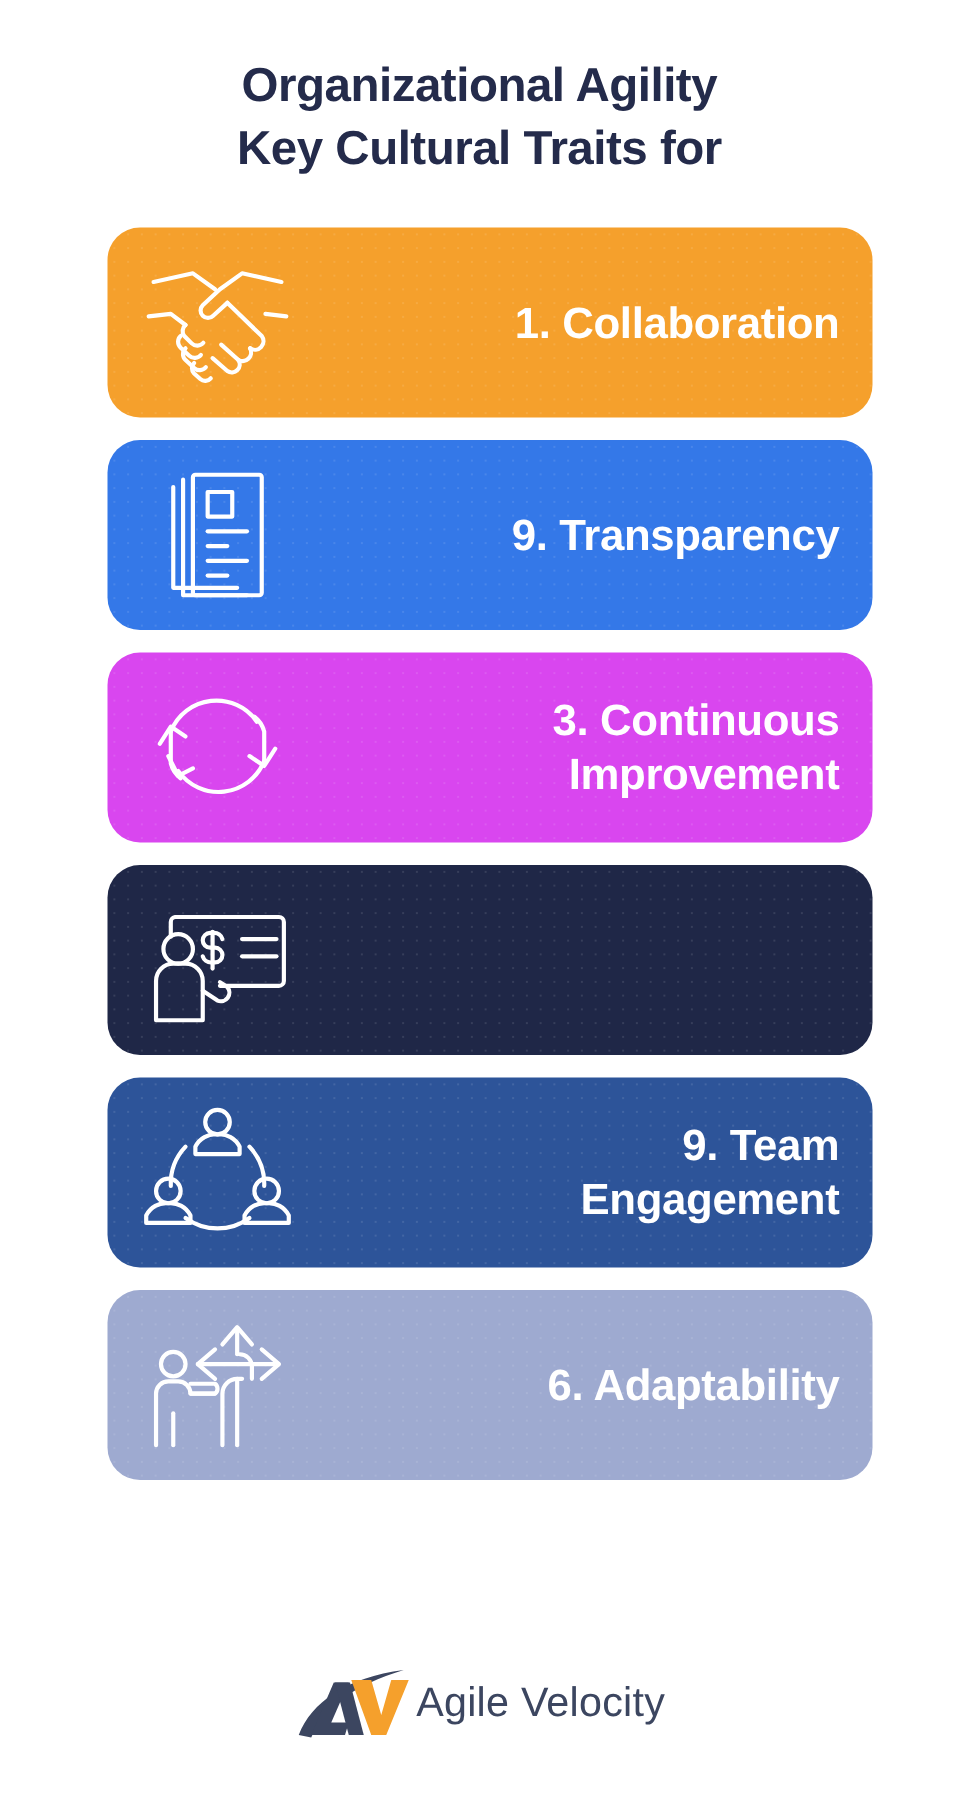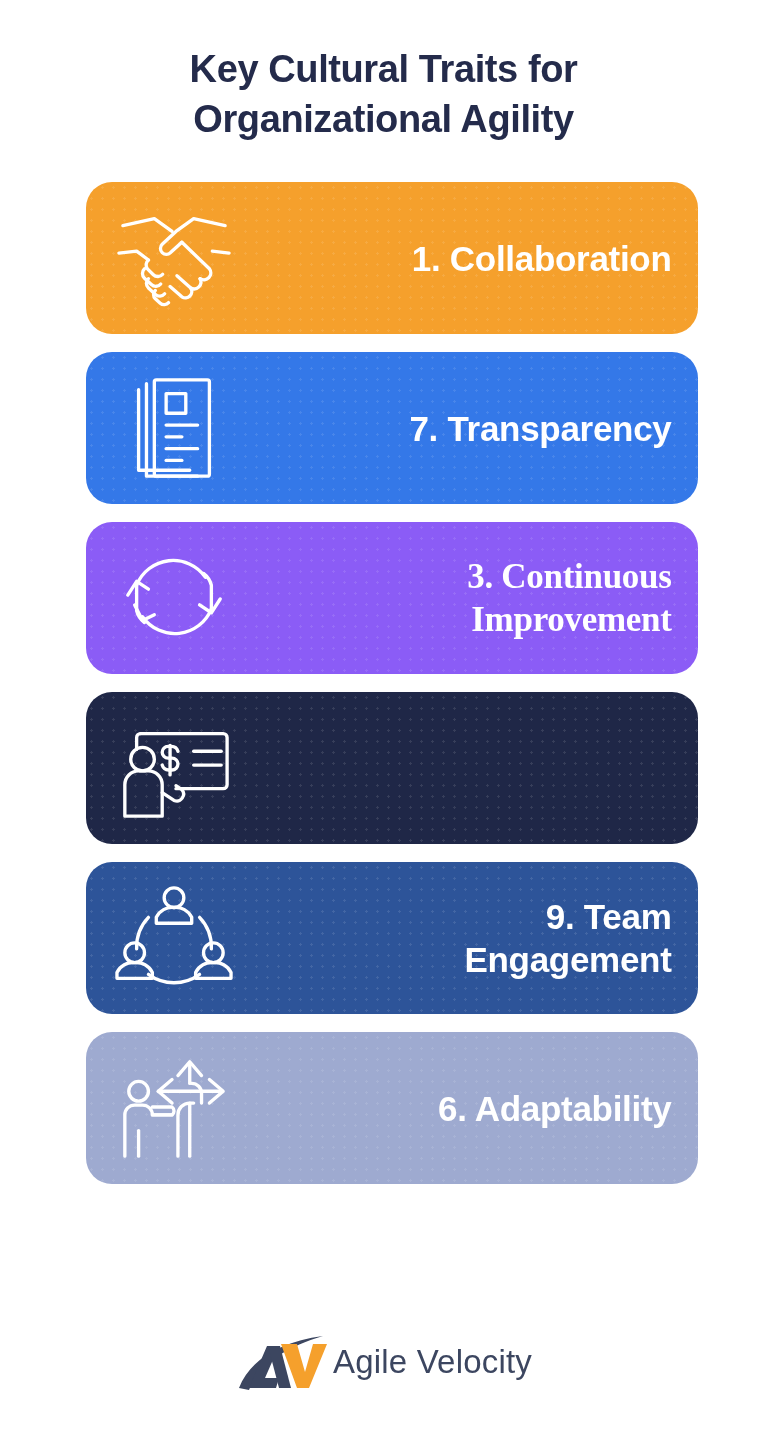--- a/index.html
+++ b/index.html
@@ -119,22 +119,22 @@
     margin-left: 2px;
     white-space: pre;
   }
 </style>
 </head>
 <body>
 
 <div class="page">
 
   <div class="title-block">
+    <span class="title-line" style="color: rgb(36, 43, 75);">Organizational Agility</span>
     <span class="title-line" style="color: rgb(36, 43, 75);">Key Cultural Traits for</span>
-    <span class="title-line" style="color: rgb(36, 43, 75);">Organizational Agility</span>
   </div>
 
   <div class="cards">
 
     <div class="card" style="background: rgb(245, 160, 44);">
       <div class="card-icon">
         <svg viewBox="0 0 120 110" fill="none" stroke="#ffffff" stroke-width="3.4" stroke-linecap="round" stroke-linejoin="round">
           <path d="M8 22 L40 15 L58 28"></path>
           <path d="M112 22 L80 15 L62 28 L48 41 a6 6 0 0 0 8.5 8.5 L68 39"></path>
           <path d="M68 39 L96 66 a7 7 0 0 1 -9.5 10"></path>
@@ -157,24 +157,24 @@
           <path d="M24 16 L24 98 L76 98"></path>
           <path d="M32 10 L32 104 L84 104"></path>
           <rect x="40" y="6" width="56" height="98" rx="2"></rect>
           <rect x="52" y="20" width="20" height="20"></rect>
           <line x1="52" y1="52" x2="84" y2="52"></line>
           <line x1="52" y1="64" x2="68" y2="64"></line>
           <line x1="52" y1="76" x2="84" y2="76"></line>
           <line x1="52" y1="88" x2="68" y2="88"></line>
         </svg>
       </div>
-      <div class="card-label">7. Transparency</div>
-    </div>
-
-    <div class="card" style="background: #8b5cf6; font-family: Liberation Serif, serif;">
+      <div class="card-label">9. Transparency</div>
+    </div>
+
+    <div class="card" style="background: #d946ef;">
       <div class="card-icon">
         <svg viewBox="0 0 120 110" fill="none" stroke="#ffffff" stroke-width="3.4" stroke-linecap="round" stroke-linejoin="round">
           <path d="M22 42 A40 40 0 0 1 92 34"></path>
           <path d="M13 52 L22 38 L34 46"></path>
           <path d="M98 66 A40 40 0 0 1 28 74"></path>
           <path d="M107 56 L98 70 L86 62"></path>
           <path d="M22 42 L22 68 A22 22 0 0 0 30 80"></path>
           <path d="M98 66 L98 42 A22 22 0 0 0 90 30"></path>
           <path d="M20 62 L28 78 L40 72"></path>
         </svg>

